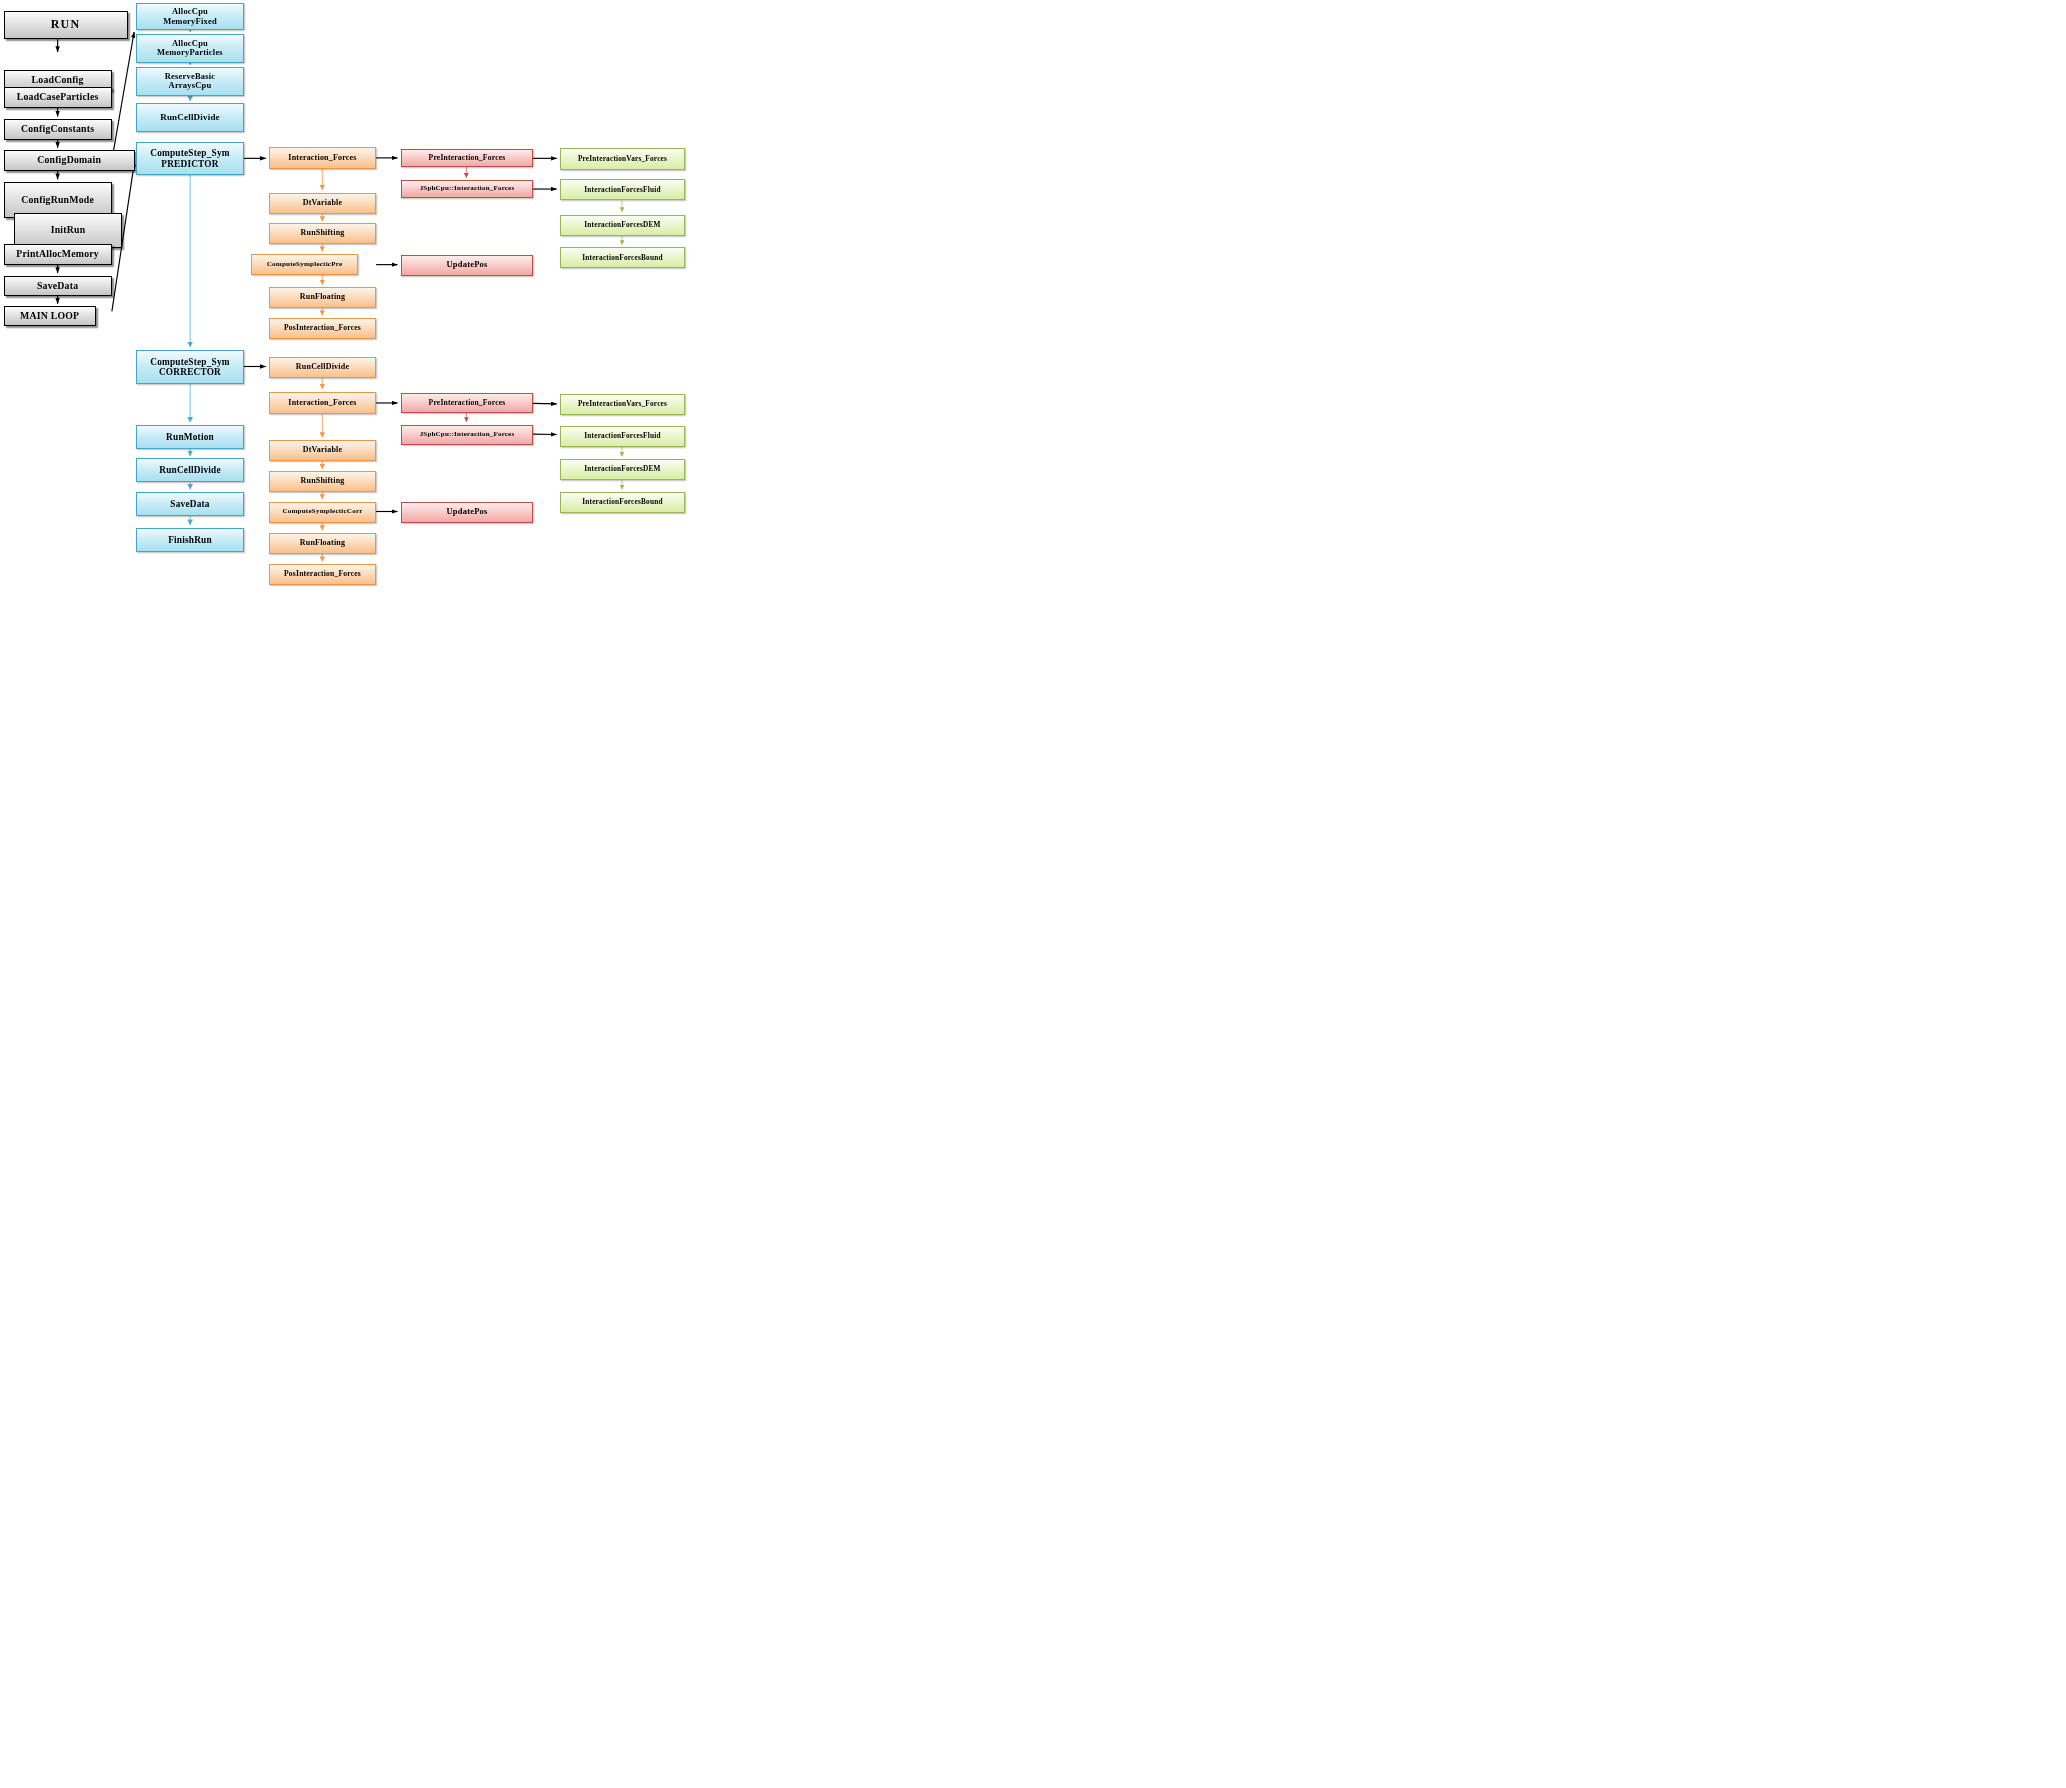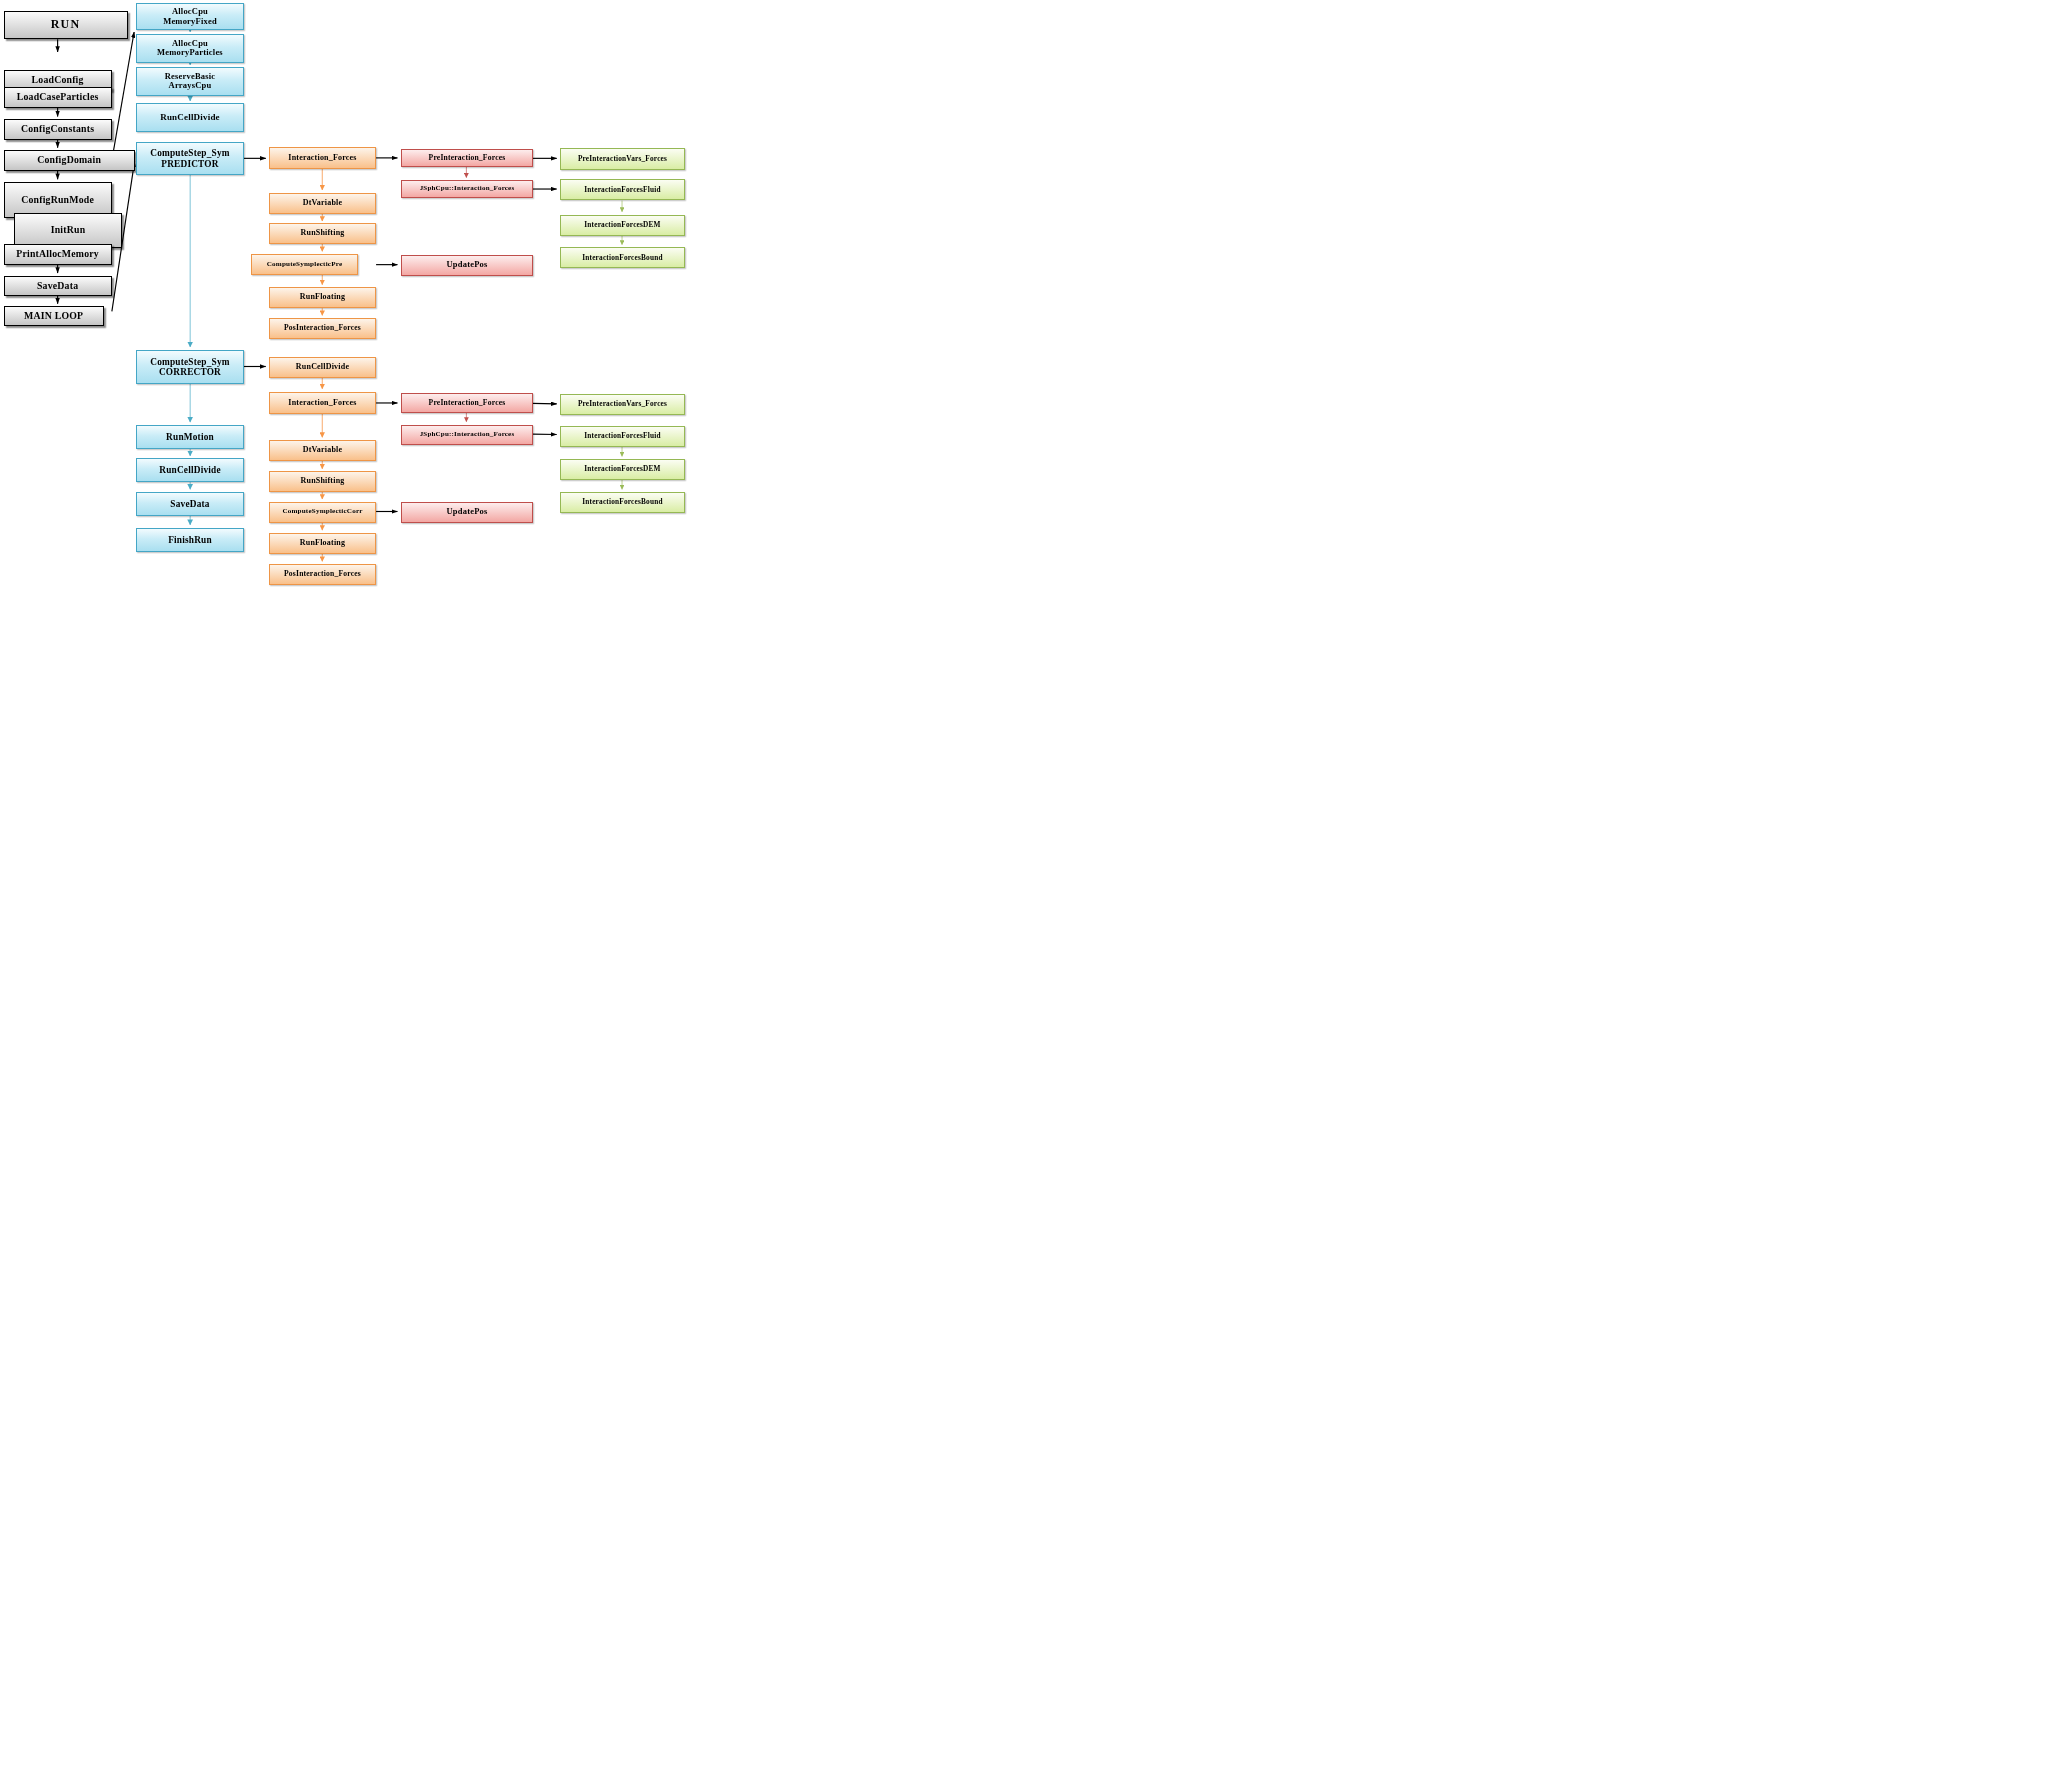--- a/index.html
+++ b/index.html
@@ -148,21 +148,21 @@
 
   <div class="node gray" style="left:3.6px;top:10.7px;width:124px;height:28.5px;font-size:12px;letter-spacing:1.3px;">RUN</div>
   <div class="node gray" style="left:3.6px;top:54px;width:108px;height:21px;margin-top:16px;">LoadConfig</div>
   <div class="node gray" style="left:3.6px;top:87px;width:108px;height:21px;">LoadCaseParticles</div>
   <div class="node gray" style="left:3.6px;top:119px;width:108px;height:21.4px;">ConfigConstants</div>
   <div class="node gray" style="left:3.6px;top:150px;width:131px;height:21px;">ConfigDomain</div>
   <div class="node gray" style="left:3.6px;top:182px;width:108px;height:36px;">ConfigRunMode</div>
   <div class="node gray" style="left:14px;top:213px;width:108px;height:35px;">InitRun</div>
   <div class="node gray" style="left:3.6px;top:244px;width:108px;height:21px;">PrintAllocMemory</div>
   <div class="node gray" style="left:3.6px;top:276px;width:108px;height:20px;">SaveData</div>
-  <div class="node gray" style="left:3.6px;top:306px;width:100px;height:20px;">MAIN LOOP</div>
+  <div class="node gray" style="left:3.6px;top:306px;width:92px;height:20px;">MAIN LOOP</div>
 
   <div class="node blue" style="left:136px;top:3.1px;width:108px;height:27px;">AllocCpu
 MemoryFixed</div>
   <div class="node blue" style="left:136px;top:34px;width:108px;height:28.5px;">AllocCpu
 MemoryParticles</div>
   <div class="node blue" style="left:136px;top:67px;width:108px;height:28.5px;">ReserveBasic
 ArraysCpu</div>
   <div class="node blue" style="left:136px;top:103px;width:108px;height:28.5px;font-size:9px;">RunCellDivide</div>
 
   <div class="node blue" style="left:136px;top:142px;width:108px;height:33px;font-size:9.3px;">ComputeStep_Sym

